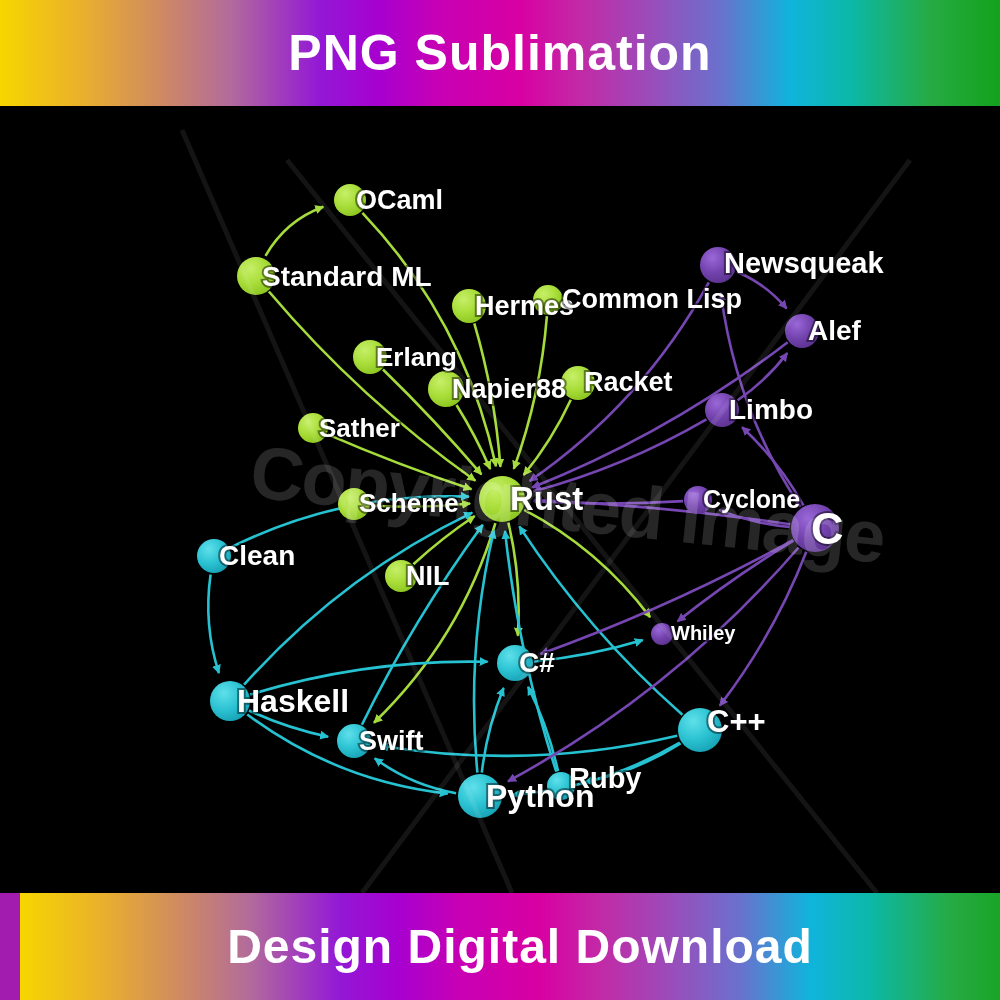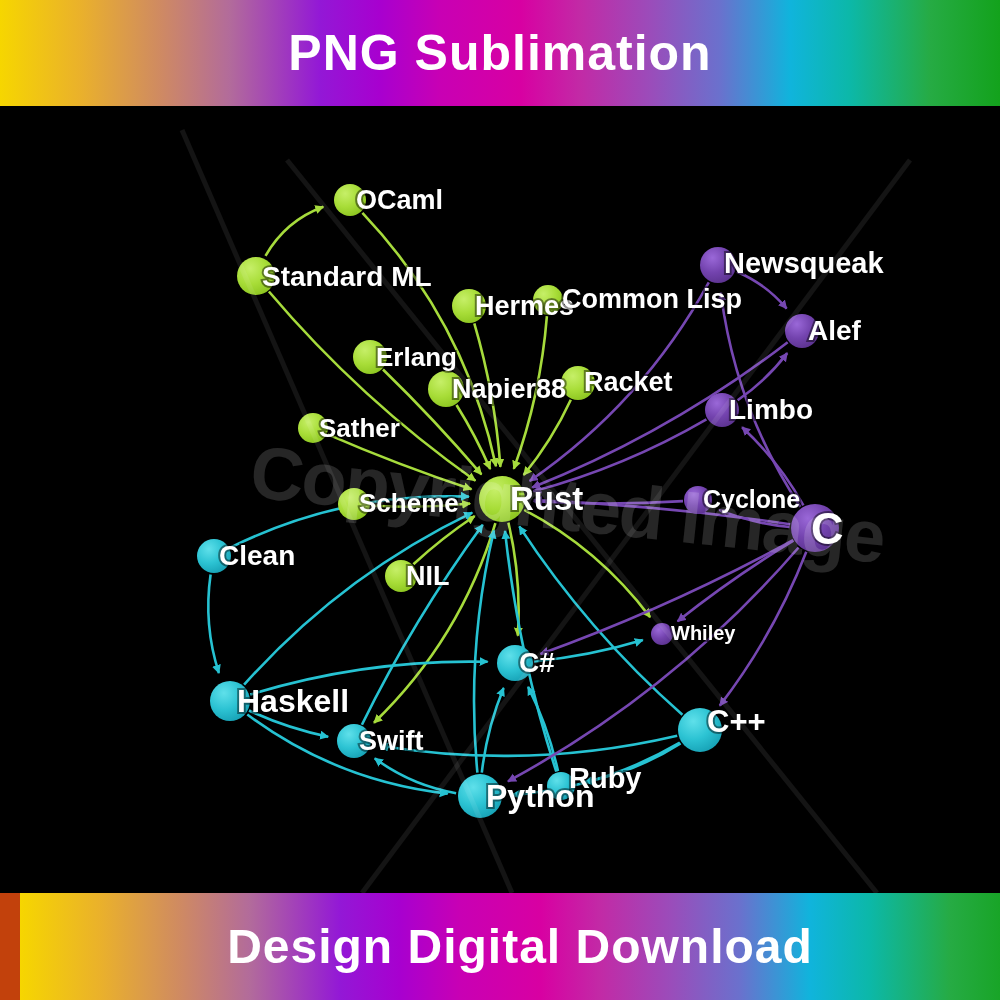--- a/index.html
+++ b/index.html
@@ -1,17 +1,17 @@
 <!DOCTYPE html>
 <html><head>
 <meta charset="utf-8">
 <style>
   html,body{margin:0;padding:0;background:#000;}
   body{width:1000px;height:1000px;overflow:hidden;font-family:"Liberation Sans",sans-serif;}
-  .page{position:relative;width:1000px;height:1000px;background:#c2410c;}
+  .page{position:relative;width:1000px;height:1000px;background:#a21caf;}
   .banner{position:absolute;left:0;width:1000px;display:flex;align-items:center;justify-content:center;}
   .banner-top{top:0;height:106px;}
   .banner-bottom{top:893px;height:107px;margin-left:20px;}
   .banner-text{color:#fff;font-weight:800;font-size:50px;letter-spacing:1px;white-space:nowrap;}
   .banner-bottom .banner-text{font-size:48px;}
   .graph-wrap{position:absolute;top:106px;left:0;width:1000px;height:787px;background:#000;padding-left:32px;}
   svg text.nodelabel{fill:#fff;font-weight:700;paint-order:stroke;stroke:rgba(0,0,0,0.45);stroke-width:4px;font-family:"Liberation Sans",sans-serif;}
   svg text.watermark{font-weight:700;font-family:"Liberation Sans",sans-serif;letter-spacing:-2px;}
 </style>
 </head>

